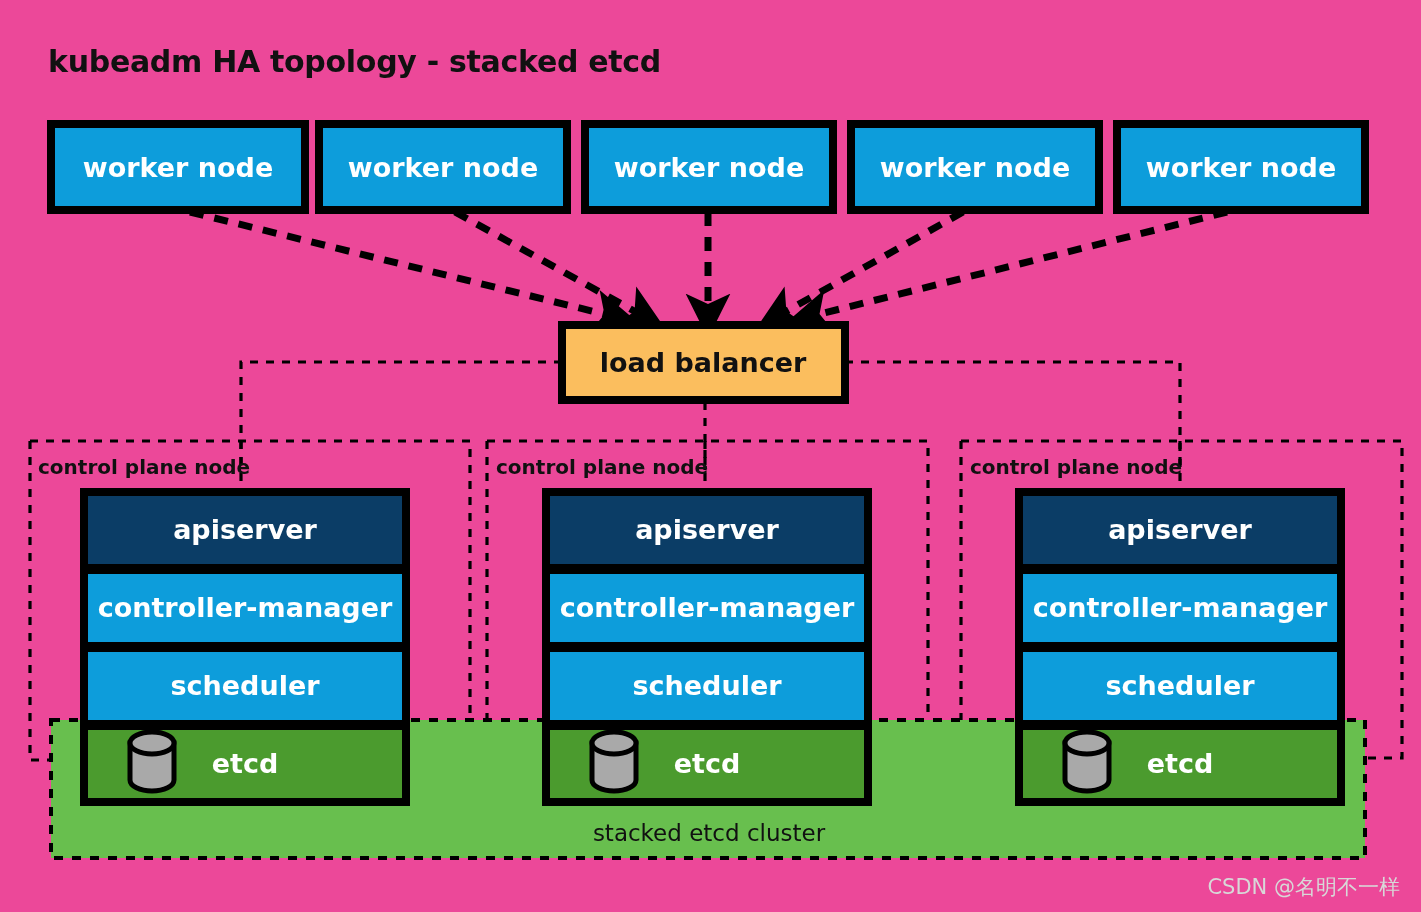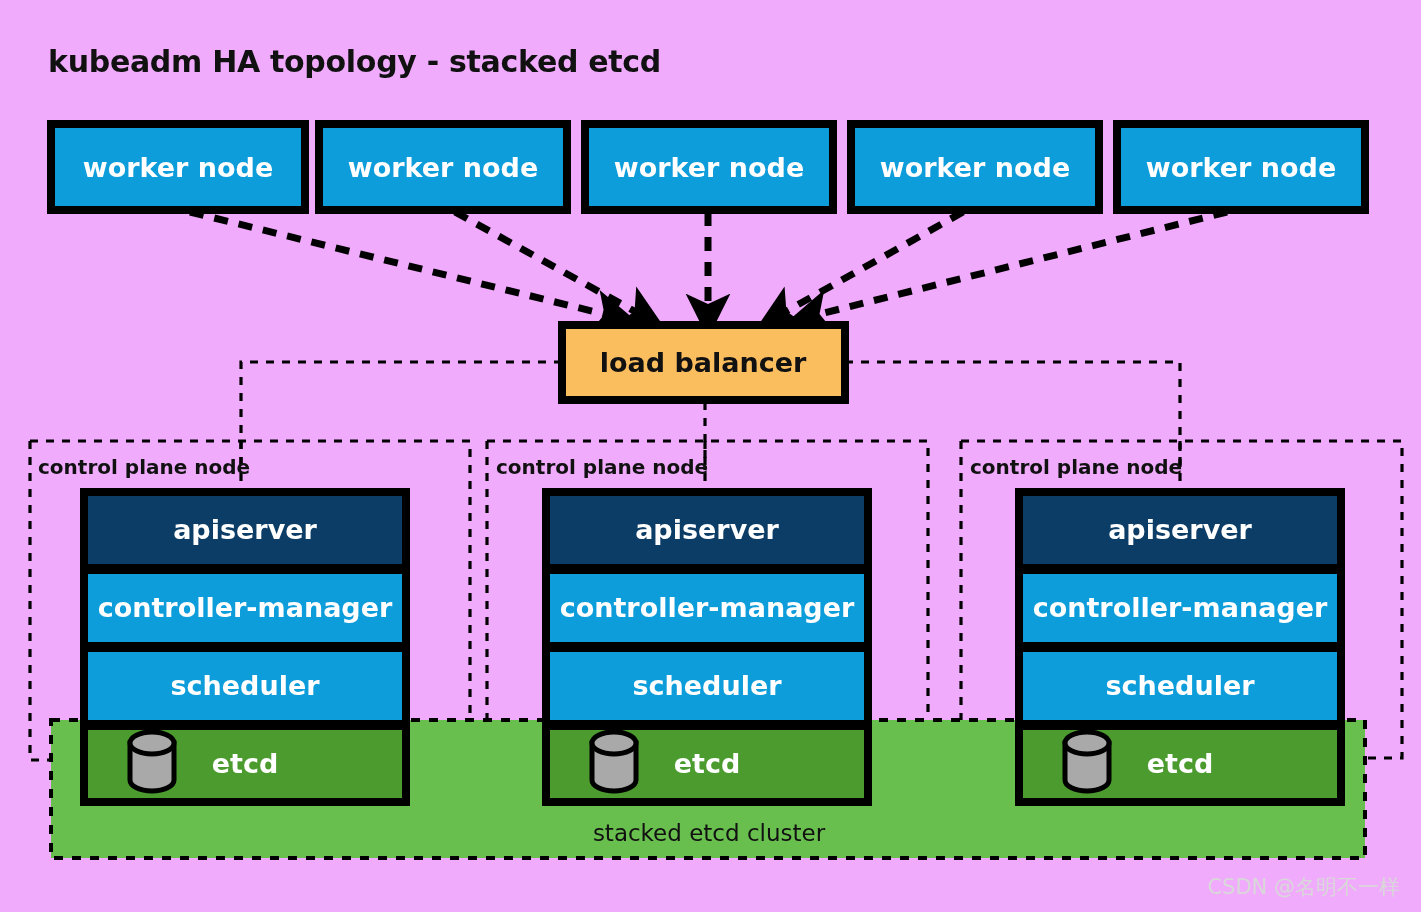--- a/index.html
+++ b/index.html
@@ -10,21 +10,21 @@
   body {
     width: 1421px;
     height: 912px;
     overflow: hidden;
     font-family: "DejaVu Sans", "Liberation Sans", sans-serif;
   }
   #stage {
     position: relative;
     width: 1421px;
     height: 912px;
-    background: #f0abfc;
+    background: #ec4899;
   }
   svg#diagram {
     position: absolute;
     top: 0;
     left: 0;
     width: 1421px;
     height: 912px;
   }
   .title-text {
     font-family: "DejaVu Sans", "Liberation Sans", sans-serif;

